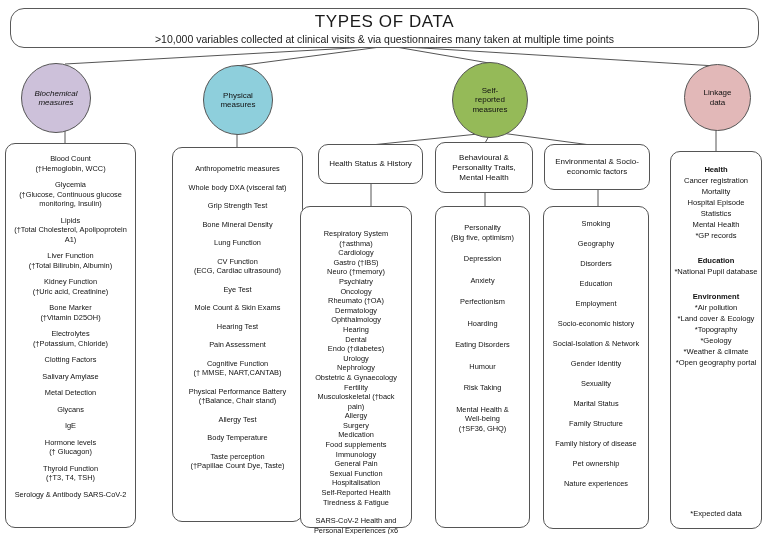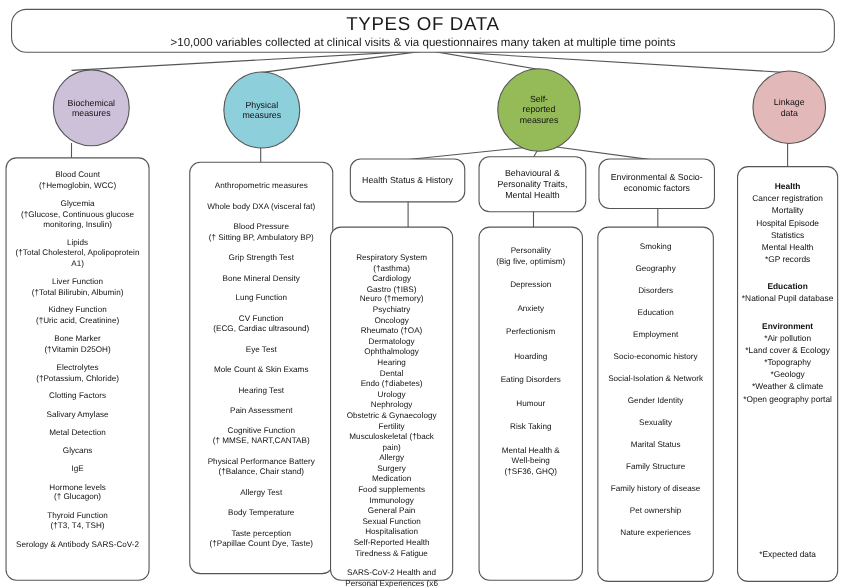--- a/index.html
+++ b/index.html
@@ -14,21 +14,21 @@
     background:#fff;border:1.5px solid #595959;border-radius:14px;
     display:flex;flex-direction:column;align-items:center;justify-content:center;
   }
   .title{font-size:17px;letter-spacing:.6px;color:#1a1a1a;}
   .subtitle{font-size:10.5px;margin-top:1px;color:#1a1a1a;}
   .circle{
     position:absolute;z-index:1;border:1px solid #555;border-radius:50%;
     display:flex;align-items:center;justify-content:center;text-align:center;
     font-size:8px;line-height:9.5px;white-space:pre-line;
   }
-  .c-biochem{left:48px;top:63px;width:68px;height:68px;}
+  .c-biochem{left:21px;top:63px;width:68px;height:68px;font-style:italic;}
   .c-physical{left:203px;top:65px;width:68px;height:68px;}
   .c-self{left:452px;top:62px;width:74px;height:74px;}
   .c-linkage{left:684px;top:64px;width:65px;height:65px;}
   .hdr-box{
     position:absolute;z-index:1;background:#fff;border:1px solid #555;border-radius:10px;
     display:flex;align-items:center;justify-content:center;text-align:center;
     font-size:8px;line-height:10px;white-space:pre-line;
   }
   .h-health{left:318px;top:144px;width:103px;height:38px;}
   .h-behav{left:435px;top:142px;width:96px;height:49px;}
@@ -43,21 +43,21 @@
   }
   .b-biochem{left:5px;top:143px;width:131px;height:385px;padding-top:10px;}
   .b-physical{left:172px;top:147px;width:131px;height:375px;padding-top:16px;}
   .b-physical .item{margin-bottom:9px;}
   .b-health{left:300px;top:206px;width:112px;height:322px;padding-top:22px;}
   .b-health .item{margin-bottom:0;line-height:9.6px;}
   .b-behav{left:435px;top:206px;width:95px;height:322px;padding-top:16px;}
   .b-behav .item{margin-bottom:12px;}
   .b-env{left:543px;top:206px;width:106px;height:323px;padding-top:12px;}
   .b-env .item{margin-bottom:10.5px;}
-  .b-linkage{left:670px;top:151px;width:92px;height:378px;padding-top:12px;padding-bottom:19px;}
+  .b-linkage{left:670px;top:151px;width:92px;height:378px;padding-top:12px;padding-bottom:9px;}
   .b-linkage .item{margin-bottom:0;font-size:7.6px;line-height:11px;}
   .s-heading{font-weight:bold;}
   .s-gap{margin-top:14px;}
   .s-gapsm{margin-top:9px;}
   .s-footnote{margin-top:auto;}
 </style>
 </head>
 <body>
 
 <div class="stage">
@@ -135,22 +135,20 @@
 († Glucagon)</div>
       <div class="item">Thyroid Function
 (†T3, T4, TSH)</div>
       <div class="item">Serology &amp; Antibody SARS-CoV-2</div>
     </div>
 
   <div class="list b-physical">
 
   <div class="item">Anthropometric measures</div>
       <div class="item">Whole body DXA (visceral fat)</div>
-      <div class="item">Blood Pressure
-(† Sitting BP,  Ambulatory BP)</div>
       <div class="item">Grip Strength Test</div>
       <div class="item">Bone Mineral Density</div>
       <div class="item">Lung Function</div>
       <div class="item">CV Function
 (ECG, Cardiac ultrasound)</div>
       <div class="item">Eye Test</div>
       <div class="item">Mole Count &amp; Skin Exams</div>
       <div class="item">Hearing Test</div>
       <div class="item">Pain Assessment</div>
       <div class="item">Cognitive Function

